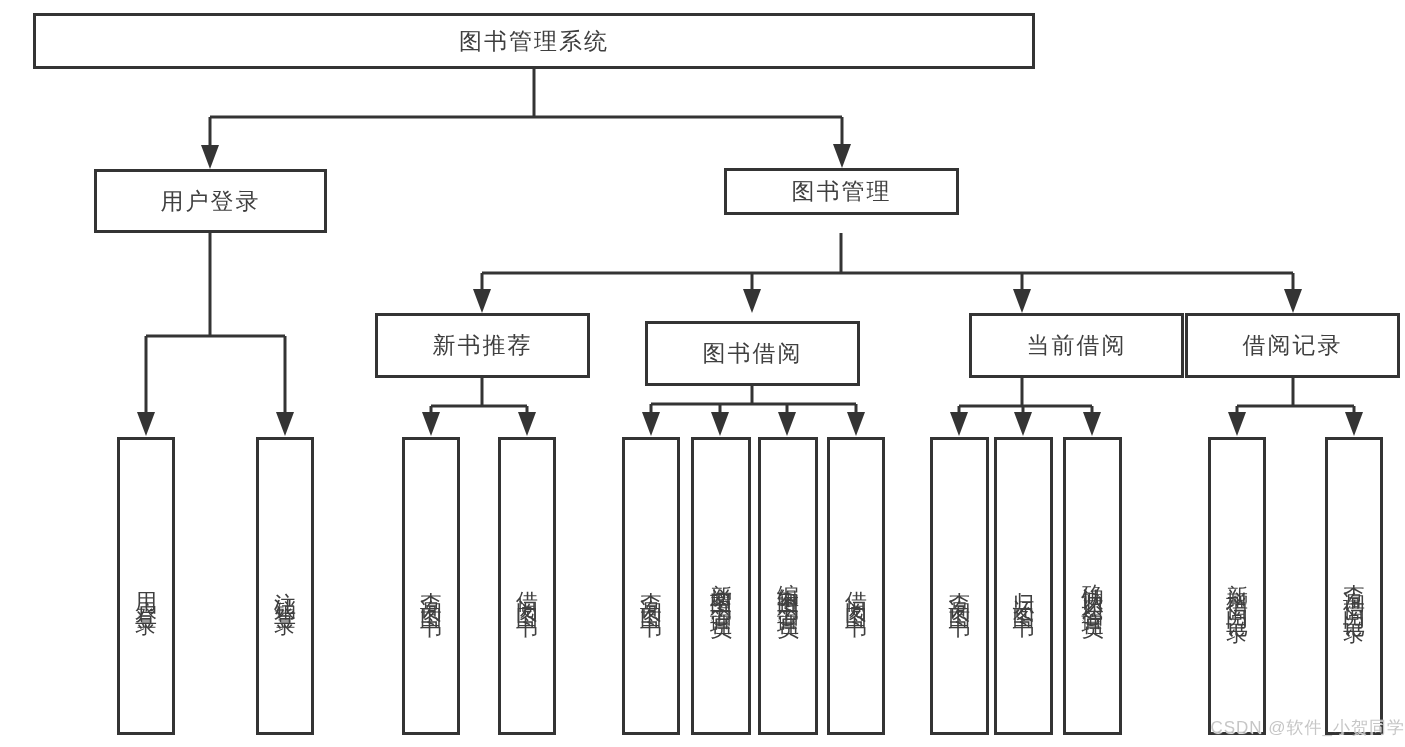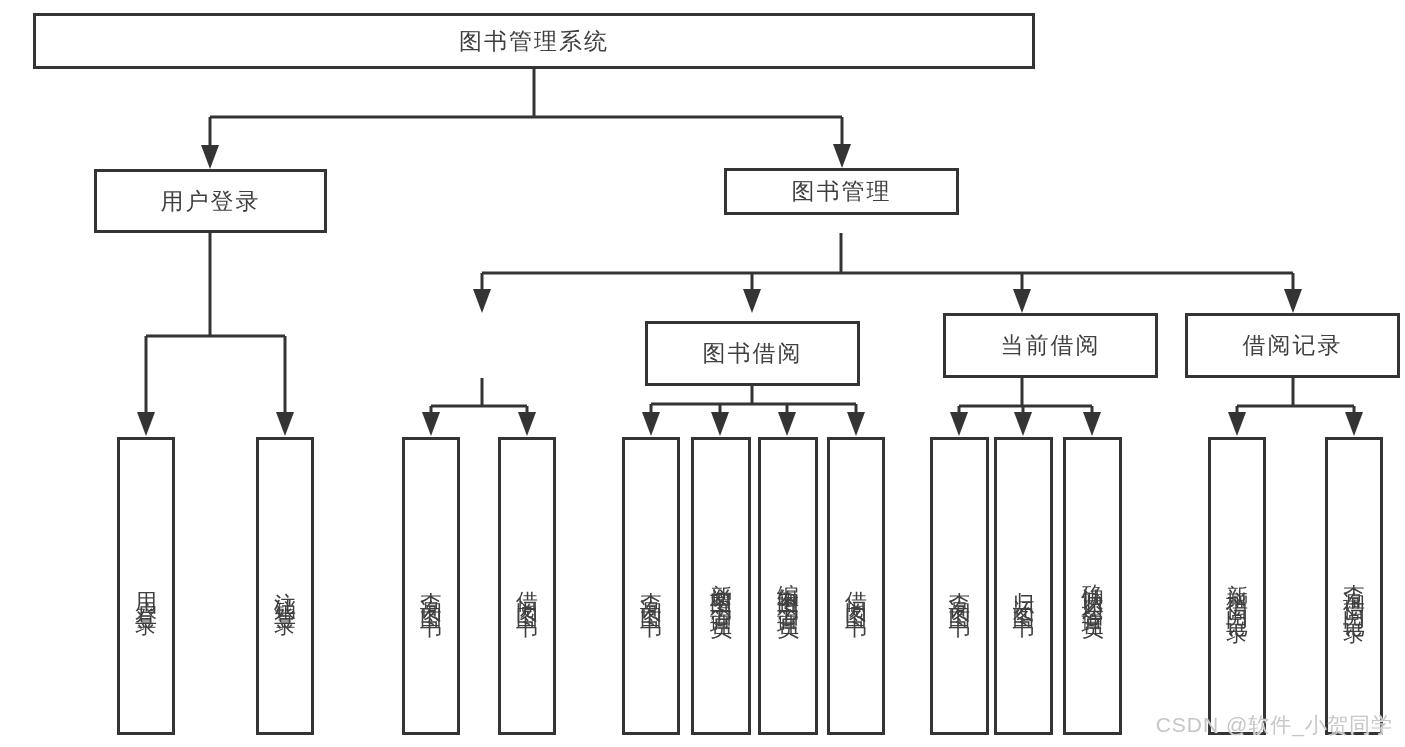--- a/index.html
+++ b/index.html
@@ -17,22 +17,22 @@
     display:flex;align-items:center;justify-content:center;
     font-size:23px;letter-spacing:2px;color:var(--text,#3f3f3f);
   }
   .node .vtext{
     writing-mode:vertical-rl;text-orientation:mixed;
     font-size:22px;letter-spacing:8px;margin-bottom:-8px;
     white-space:nowrap;
   }
   .node .vtext.long{letter-spacing:5px;margin-bottom:-5px;}
   .watermark{
-    position:absolute;right:24px;bottom:8px;z-index:5;
-    font-size:21px;letter-spacing:1px;color:var(--watermark,#c6c6c6);
+    position:absolute;right:12px;bottom:8px;z-index:5;
+    font-size:17px;letter-spacing:1px;color:var(--watermark,#c6c6c6);
     text-shadow:1px 1px 1px #ffffff;
   }
 </style>
 </head>
 <body>
 
 <div class="canvas">
 
   <svg class="wires" width="1405" height="747" viewBox="0 0 1405 747" aria-hidden="true">
 
@@ -100,24 +100,27 @@
     <span>图书管理系统</span>
   </div>
 
   <div class="node" style="left:82px;top:169px;width:233px;height:64px">
     <span>用户登录</span>
   </div>
   <div class="node" style="left:712px;top:168px;width:235px;height:47px">
     <span>图书管理</span>
   </div>
 
+  <div class="node" style="left:363px;top:313px;width:215px;height:65px">
+    <span>新书推荐</span>
+  </div>
   <div class="node" style="left:633px;top:321px;width:215px;height:65px">
     <span>图书借阅</span>
   </div>
-  <div class="node" style="left:931px;top:313px;width:215px;height:65px">
+  <div class="node" style="left:957px;top:313px;width:215px;height:65px">
     <span>当前借阅</span>
   </div>
   <div class="node" style="left:1173px;top:313px;width:215px;height:65px">
     <span>借阅记录</span>
   </div>
 
   <div class="node" style="left:105px;top:437px;width:58px;height:298px">
     <span class="vtext">用户登录</span>
   </div>
   <div class="node" style="left:244px;top:437px;width:58px;height:298px">

